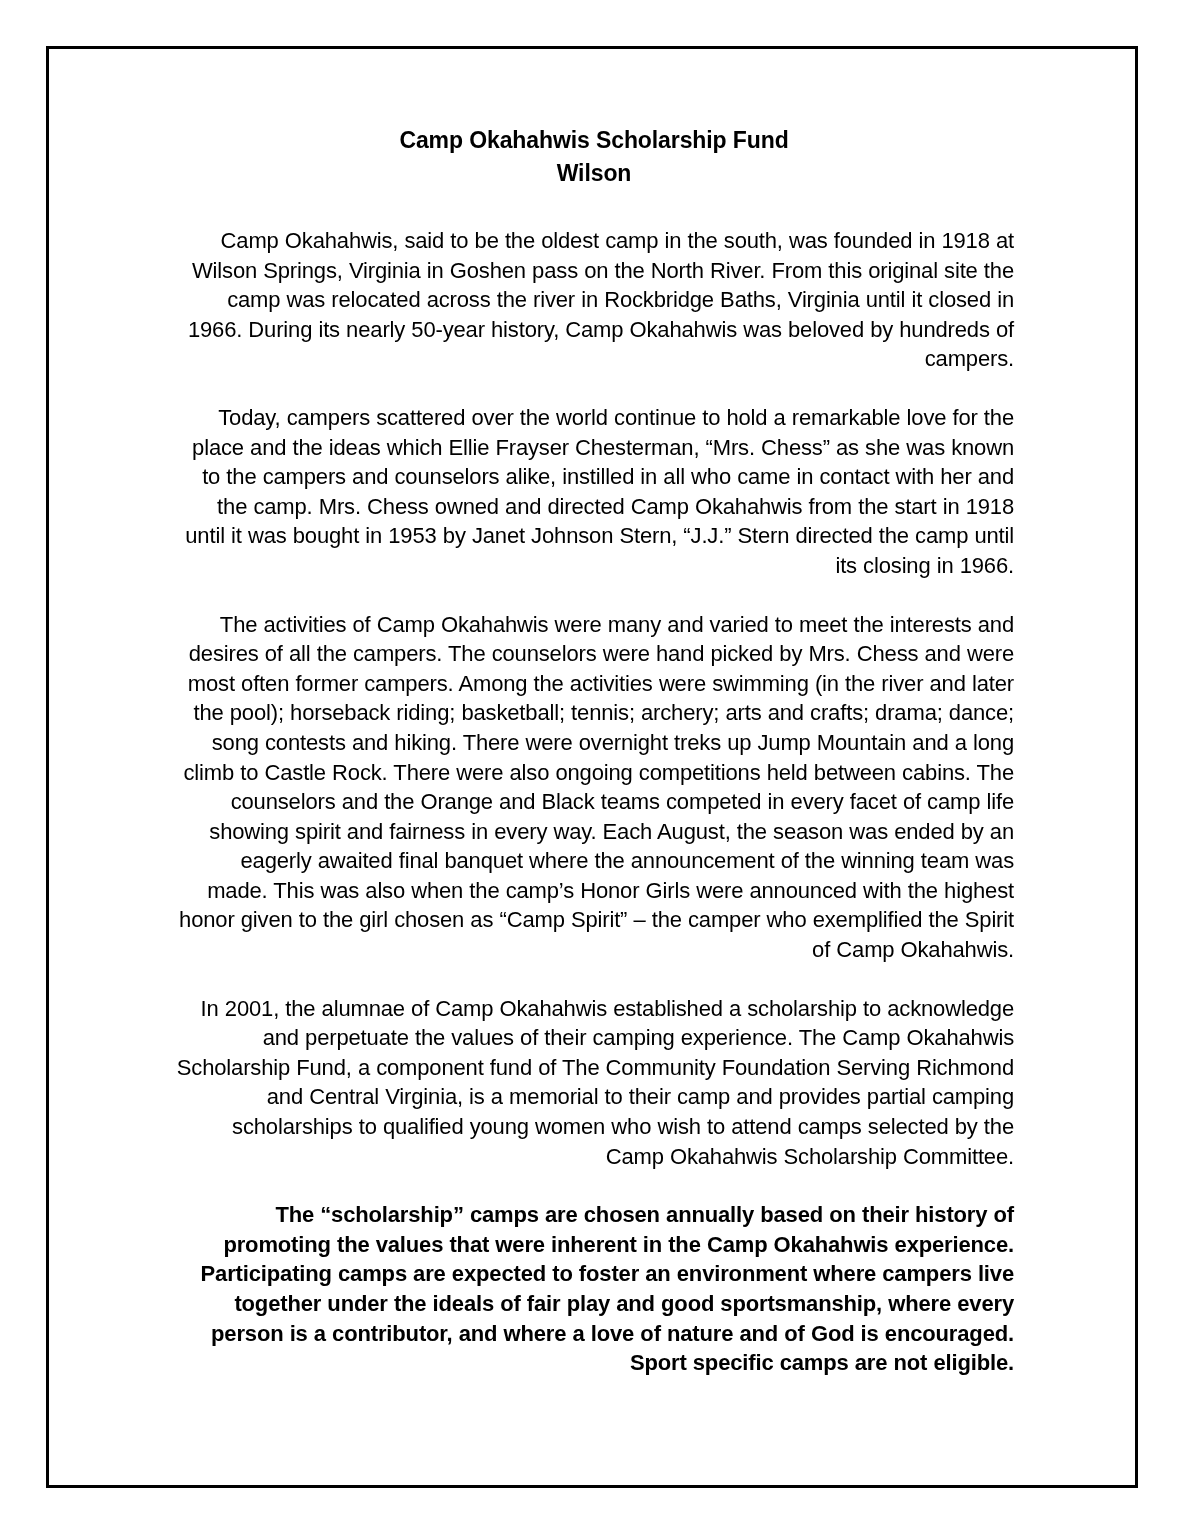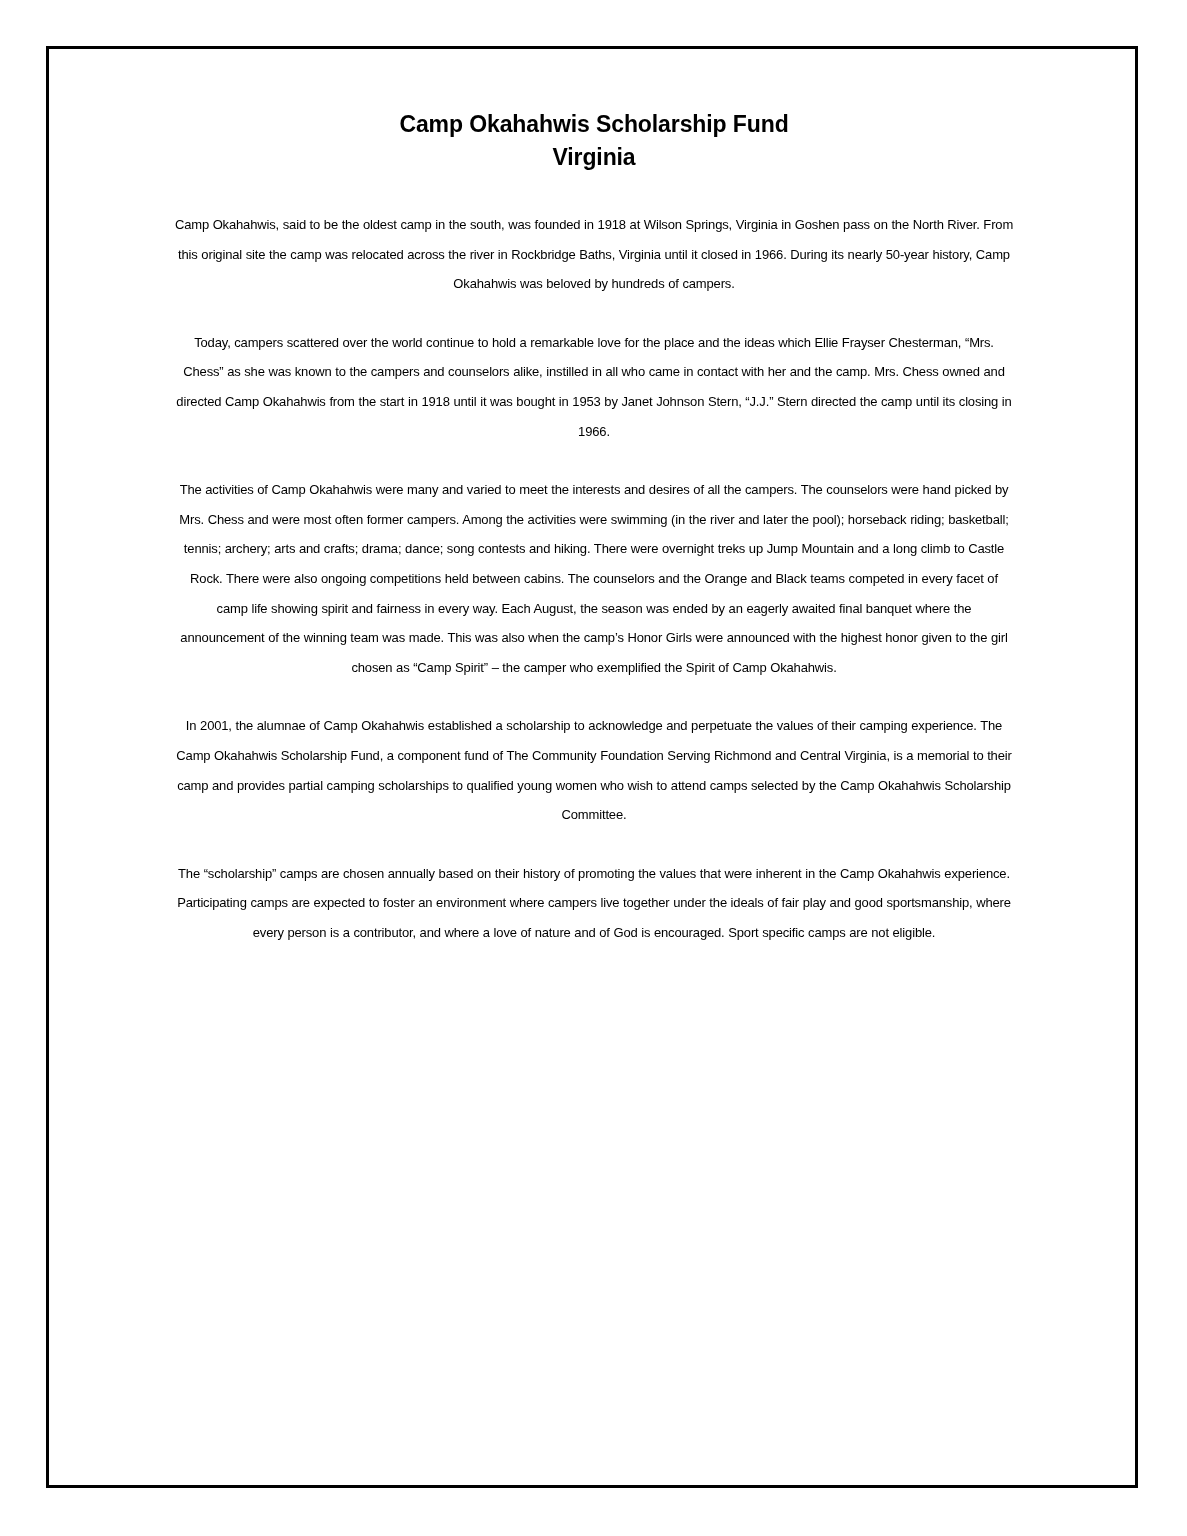--- a/index.html
+++ b/index.html
@@ -35,60 +35,61 @@
   }
 
   .doc-title {
     font-family: "Liberation Sans", sans-serif;
     font-size: 23px;
     font-weight: bold;
     color: #000000;
     text-align: center;
     line-height: 33px;
     letter-spacing: -0.1px;
-    margin: 0;
+    margin: 16px;
   }
 
   .title-line {
     display: block;
   }
 
   .body-block {
     margin-top: 36px;
   }
 
   p.para {
     font-family: "Liberation Sans", sans-serif;
-    font-size: 13px;
+    font-size: 22px;
     line-height: 29.6px;
     color: #000000;
     margin: 0 0 29px 0;
-    text-align: center;
+    text-align: right;
     letter-spacing: -0.15px;
     word-spacing: 0.2px;
   }
 
   p.para:last-child {
     margin-bottom: 16px;
+    font-weight: bold;
   }
 
   .italic {
   }
 </style>
 </head>
 <body>
 
 <div class="page">
   <div class="page-frame"></div>
 
   <div class="content">
 
     <h1 class="doc-title">
       <span class="title-line">Camp Okahahwis Scholarship Fund</span>
-      <span class="title-line">Virginia</span>
+      <span class="title-line">Wilson</span>
     </h1>
 
     <div class="body-block">
 
       <p class="para">Camp Okahahwis, said to be the oldest camp in the south, was founded in 1918 at Wilson Springs, Virginia in Goshen pass on the North River.  From this original site the camp was relocated across the river in Rockbridge Baths, Virginia until it closed in 1966.  During its nearly 50-year history, Camp Okahahwis was beloved by hundreds of campers.</p>
 
       <p class="para">Today, campers scattered over the world continue to hold a remarkable love for the place and the ideas which Ellie Frayser Chesterman, “Mrs. Chess” as she was known to the campers and counselors alike, instilled in all who came in contact with her and the camp.  Mrs. Chess owned and directed Camp Okahahwis from the start in 1918 until it was bought in 1953 by Janet Johnson Stern, “J.J.” Stern directed the camp until its closing in 1966.</p>
 
       <p class="para">The activities of Camp Okahahwis were many and varied to meet the interests and desires of all the campers.  The counselors were hand picked by Mrs. Chess and were most often former campers.  Among the activities were swimming (in the river and later the pool); horseback riding; basketball; tennis; archery; arts and crafts; drama; dance; song contests and hiking.  There were overnight treks up Jump Mountain and a long climb to Castle Rock.  There were also ongoing competitions held between cabins.  The counselors and the Orange and Black teams competed in every facet of camp life showing spirit and fairness in every way.  Each August, the season was ended by an eagerly awaited final banquet where the announcement of the winning team was made.  This was also when the camp’s Honor Girls were announced with the highest honor given to the girl chosen as “Camp Spirit” – the camper who exemplified the Spirit of Camp Okahahwis.</p>
 

